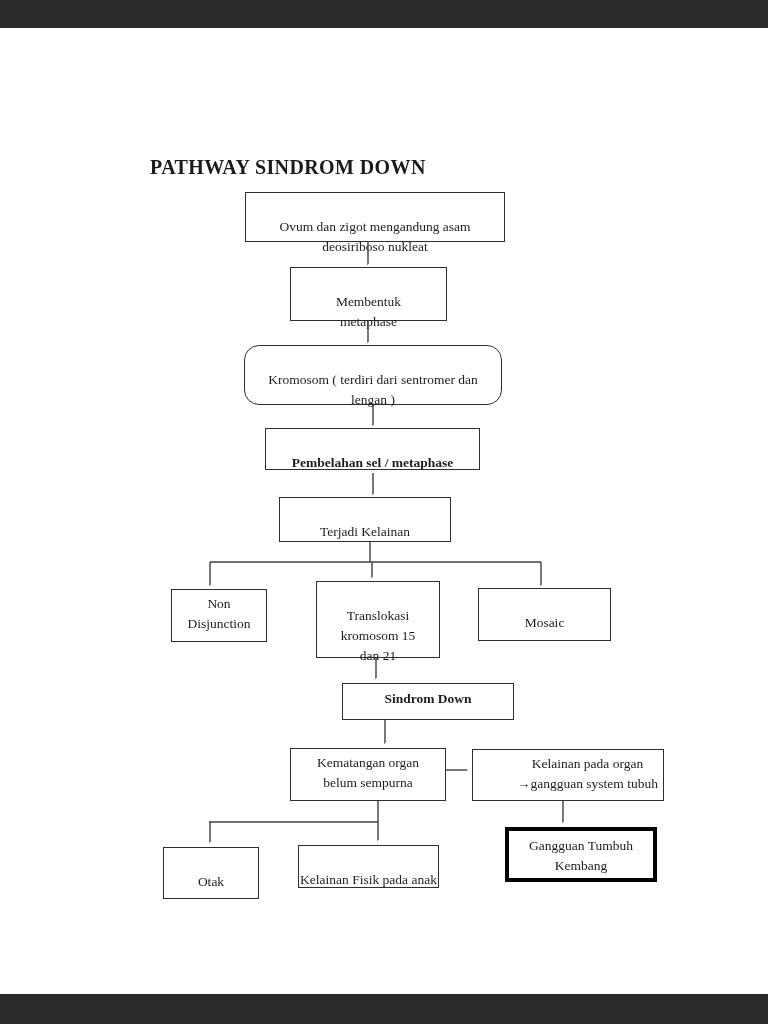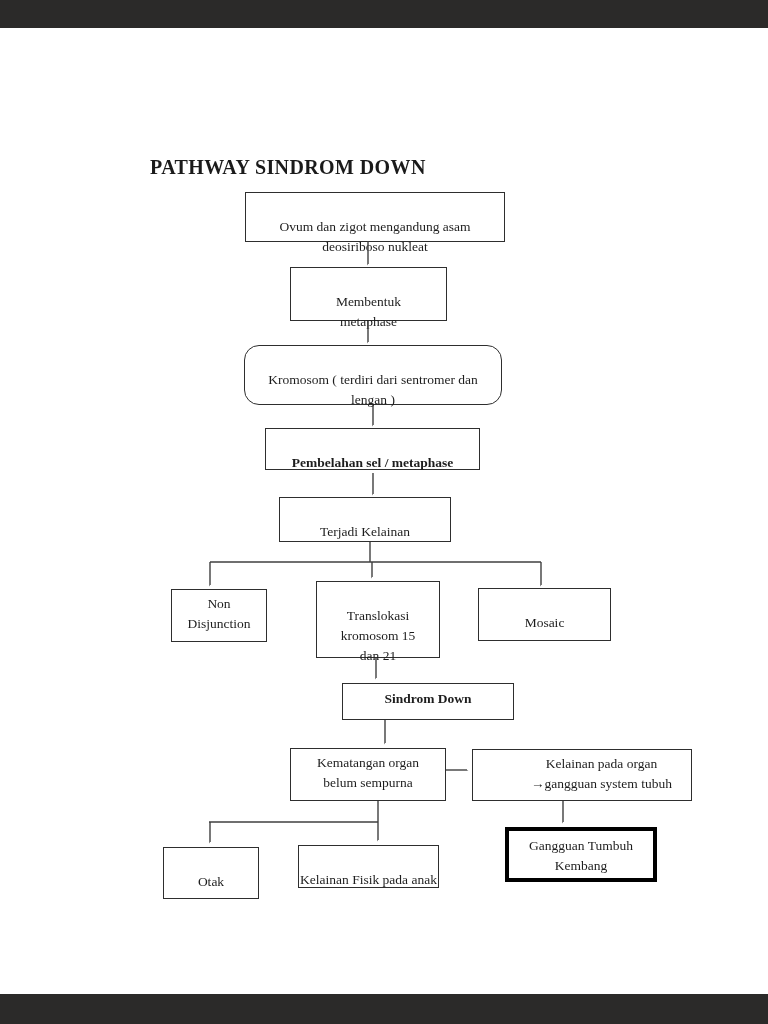--- a/index.html
+++ b/index.html
@@ -82,21 +82,21 @@
 kromosom 15
 dan 21</div>
 
 <div class="box" style="left:478px; top:588px; width:133px; height:53px;">Mosaic</div>
 
 <div class="box bold" style="left:300px; top:683px; width:172px; height:37px; padding-top:5px;margin-left:42px;">Sindrom Down</div>
 
 <div class="box tight" style="left:290px; top:748px; width:156px; height:53px;">Kematangan organ
 belum sempurna</div>
 
-<div class="box tight" style="left:472px; top:749px; width:220px; height:52px;padding-left:39px;">Kelainan pada organ
+<div class="box tight" style="left:472px; top:749px; width:192px; height:52px;padding-left:39px;">Kelainan pada organ
 →gangguan system tubuh</div>
 
 <div class="box" style="left:163px; top:847px; width:96px; height:52px; ">Otak</div>
 
 <div class="box" style="left:298px; top:845px; width:141px; height:43px;">Kelainan Fisik pada anak</div>
 
 <div class="box thick" style="left:505px; top:827px; width:152px; height:55px;">Gangguan Tumbuh
 Kembang</div>
 
 <svg class="arrows" viewBox="0 0 768 1024">

